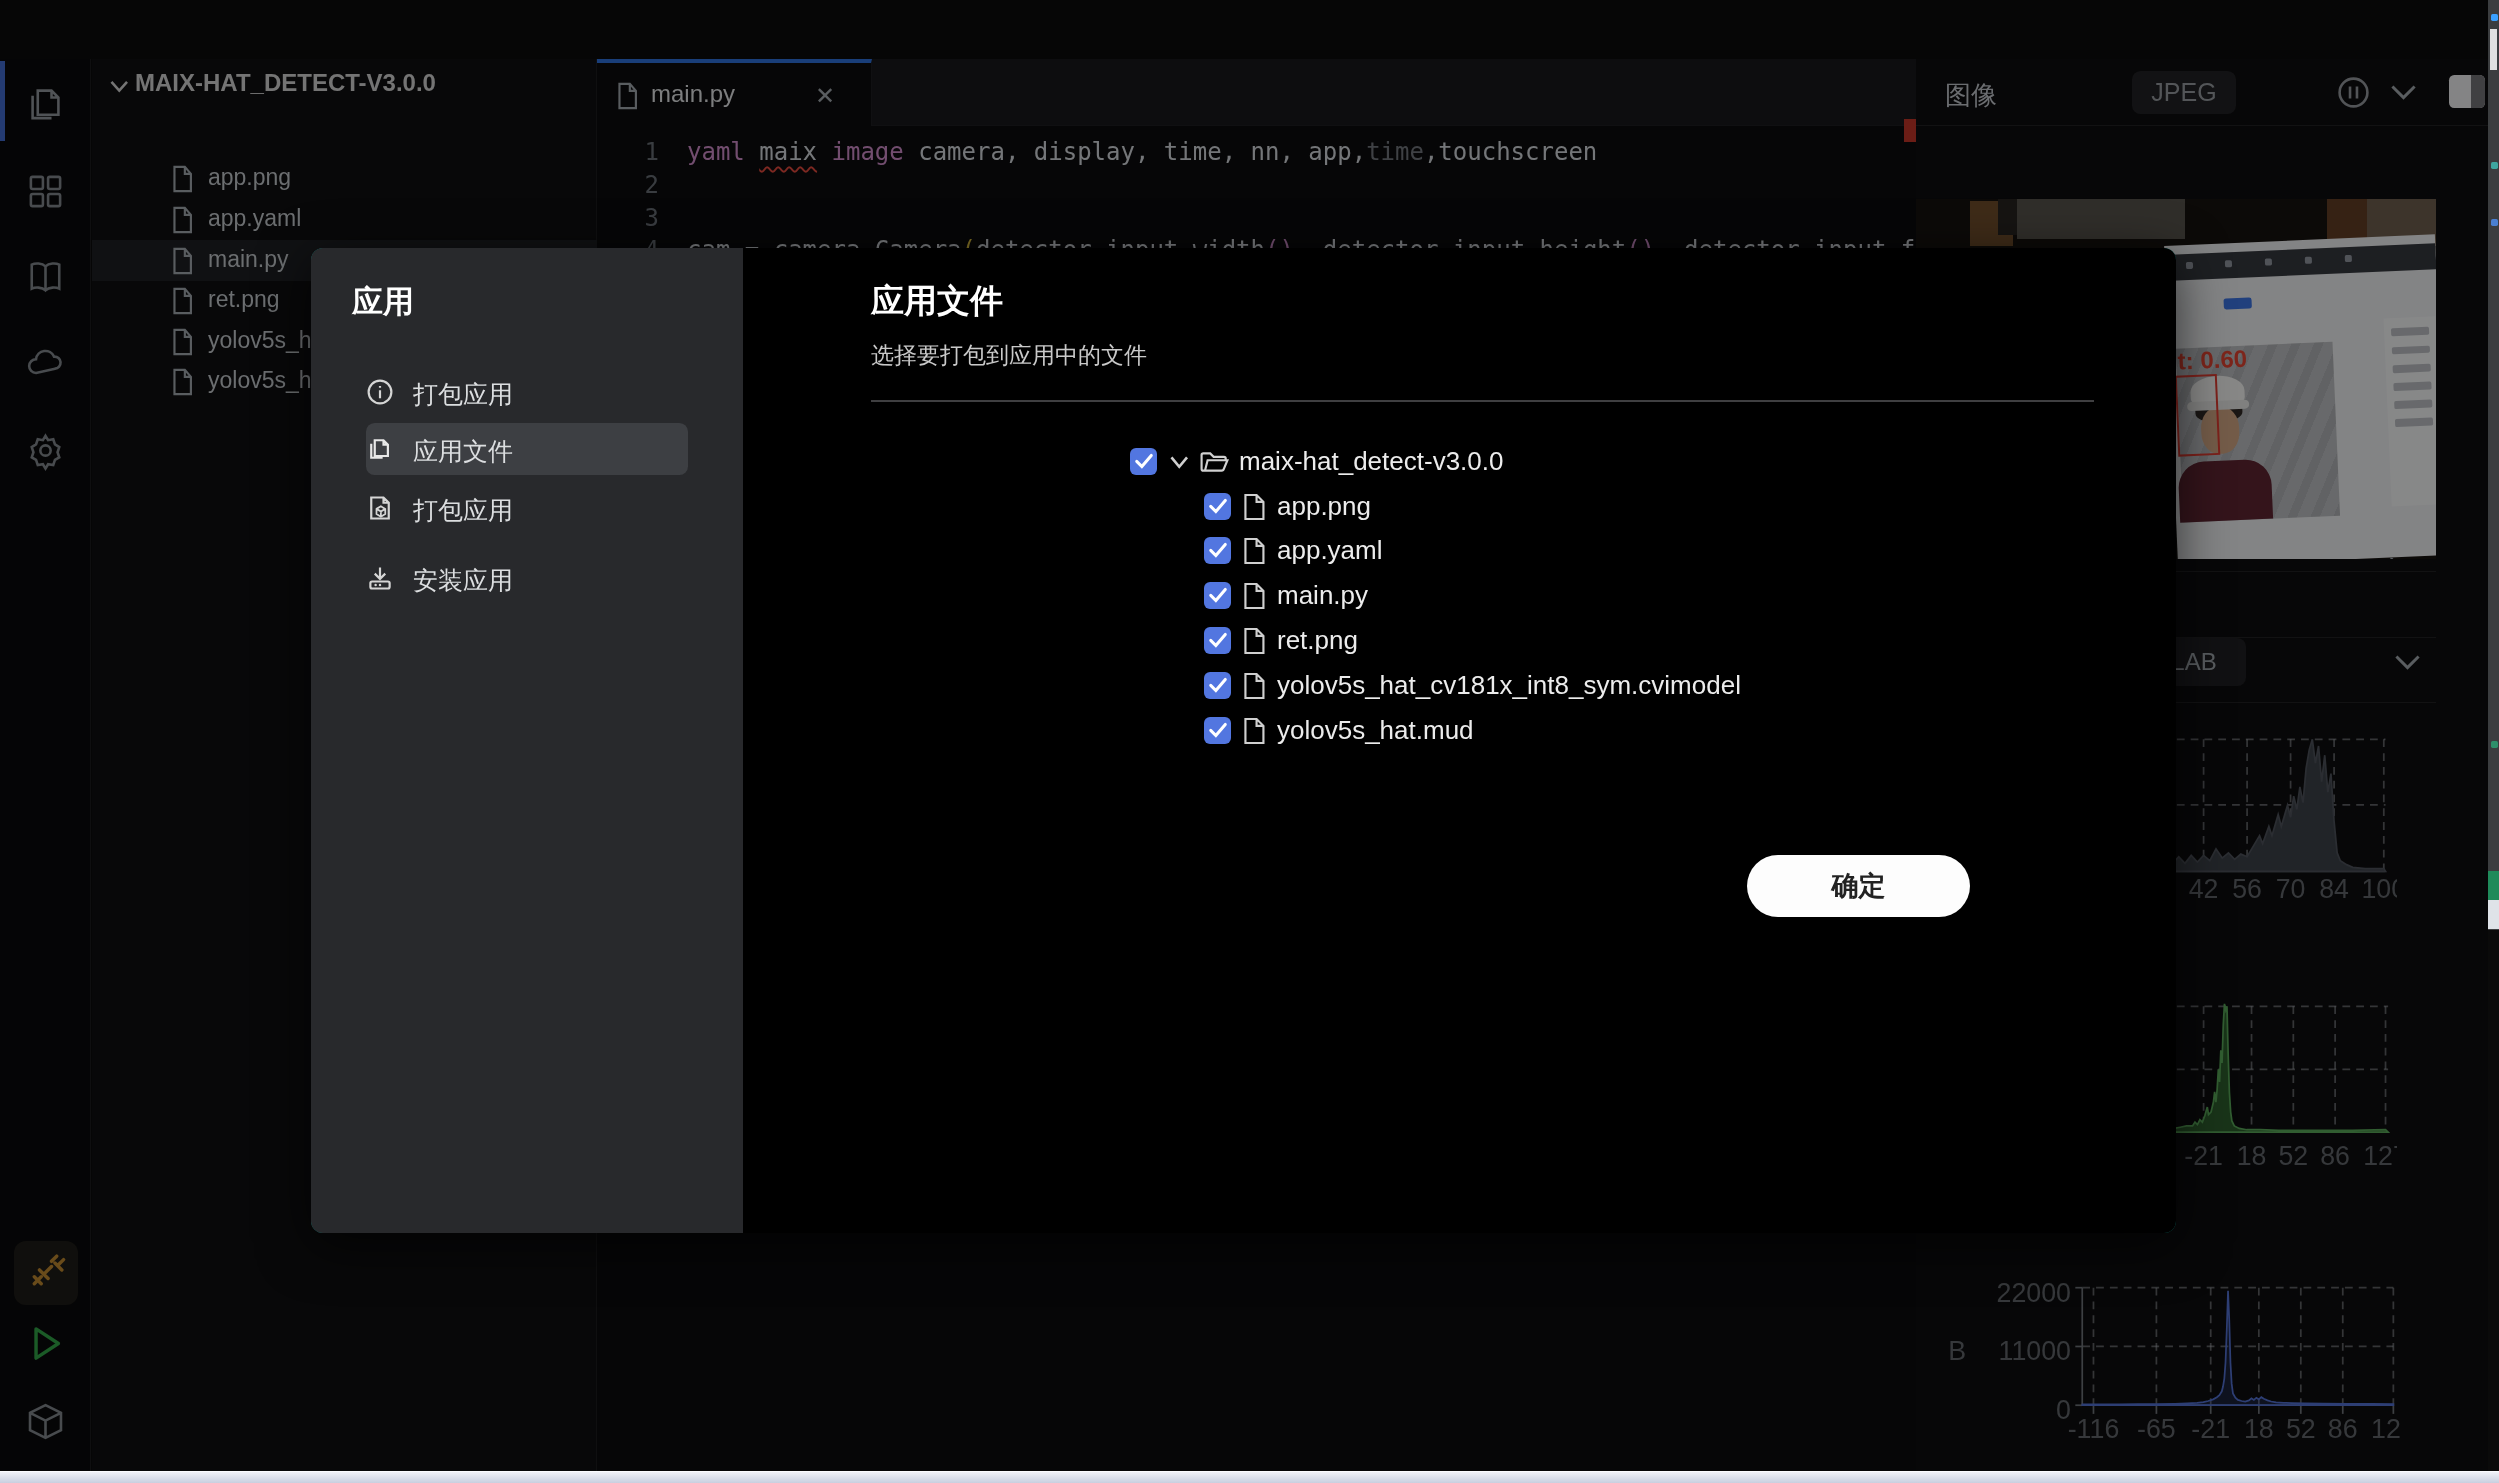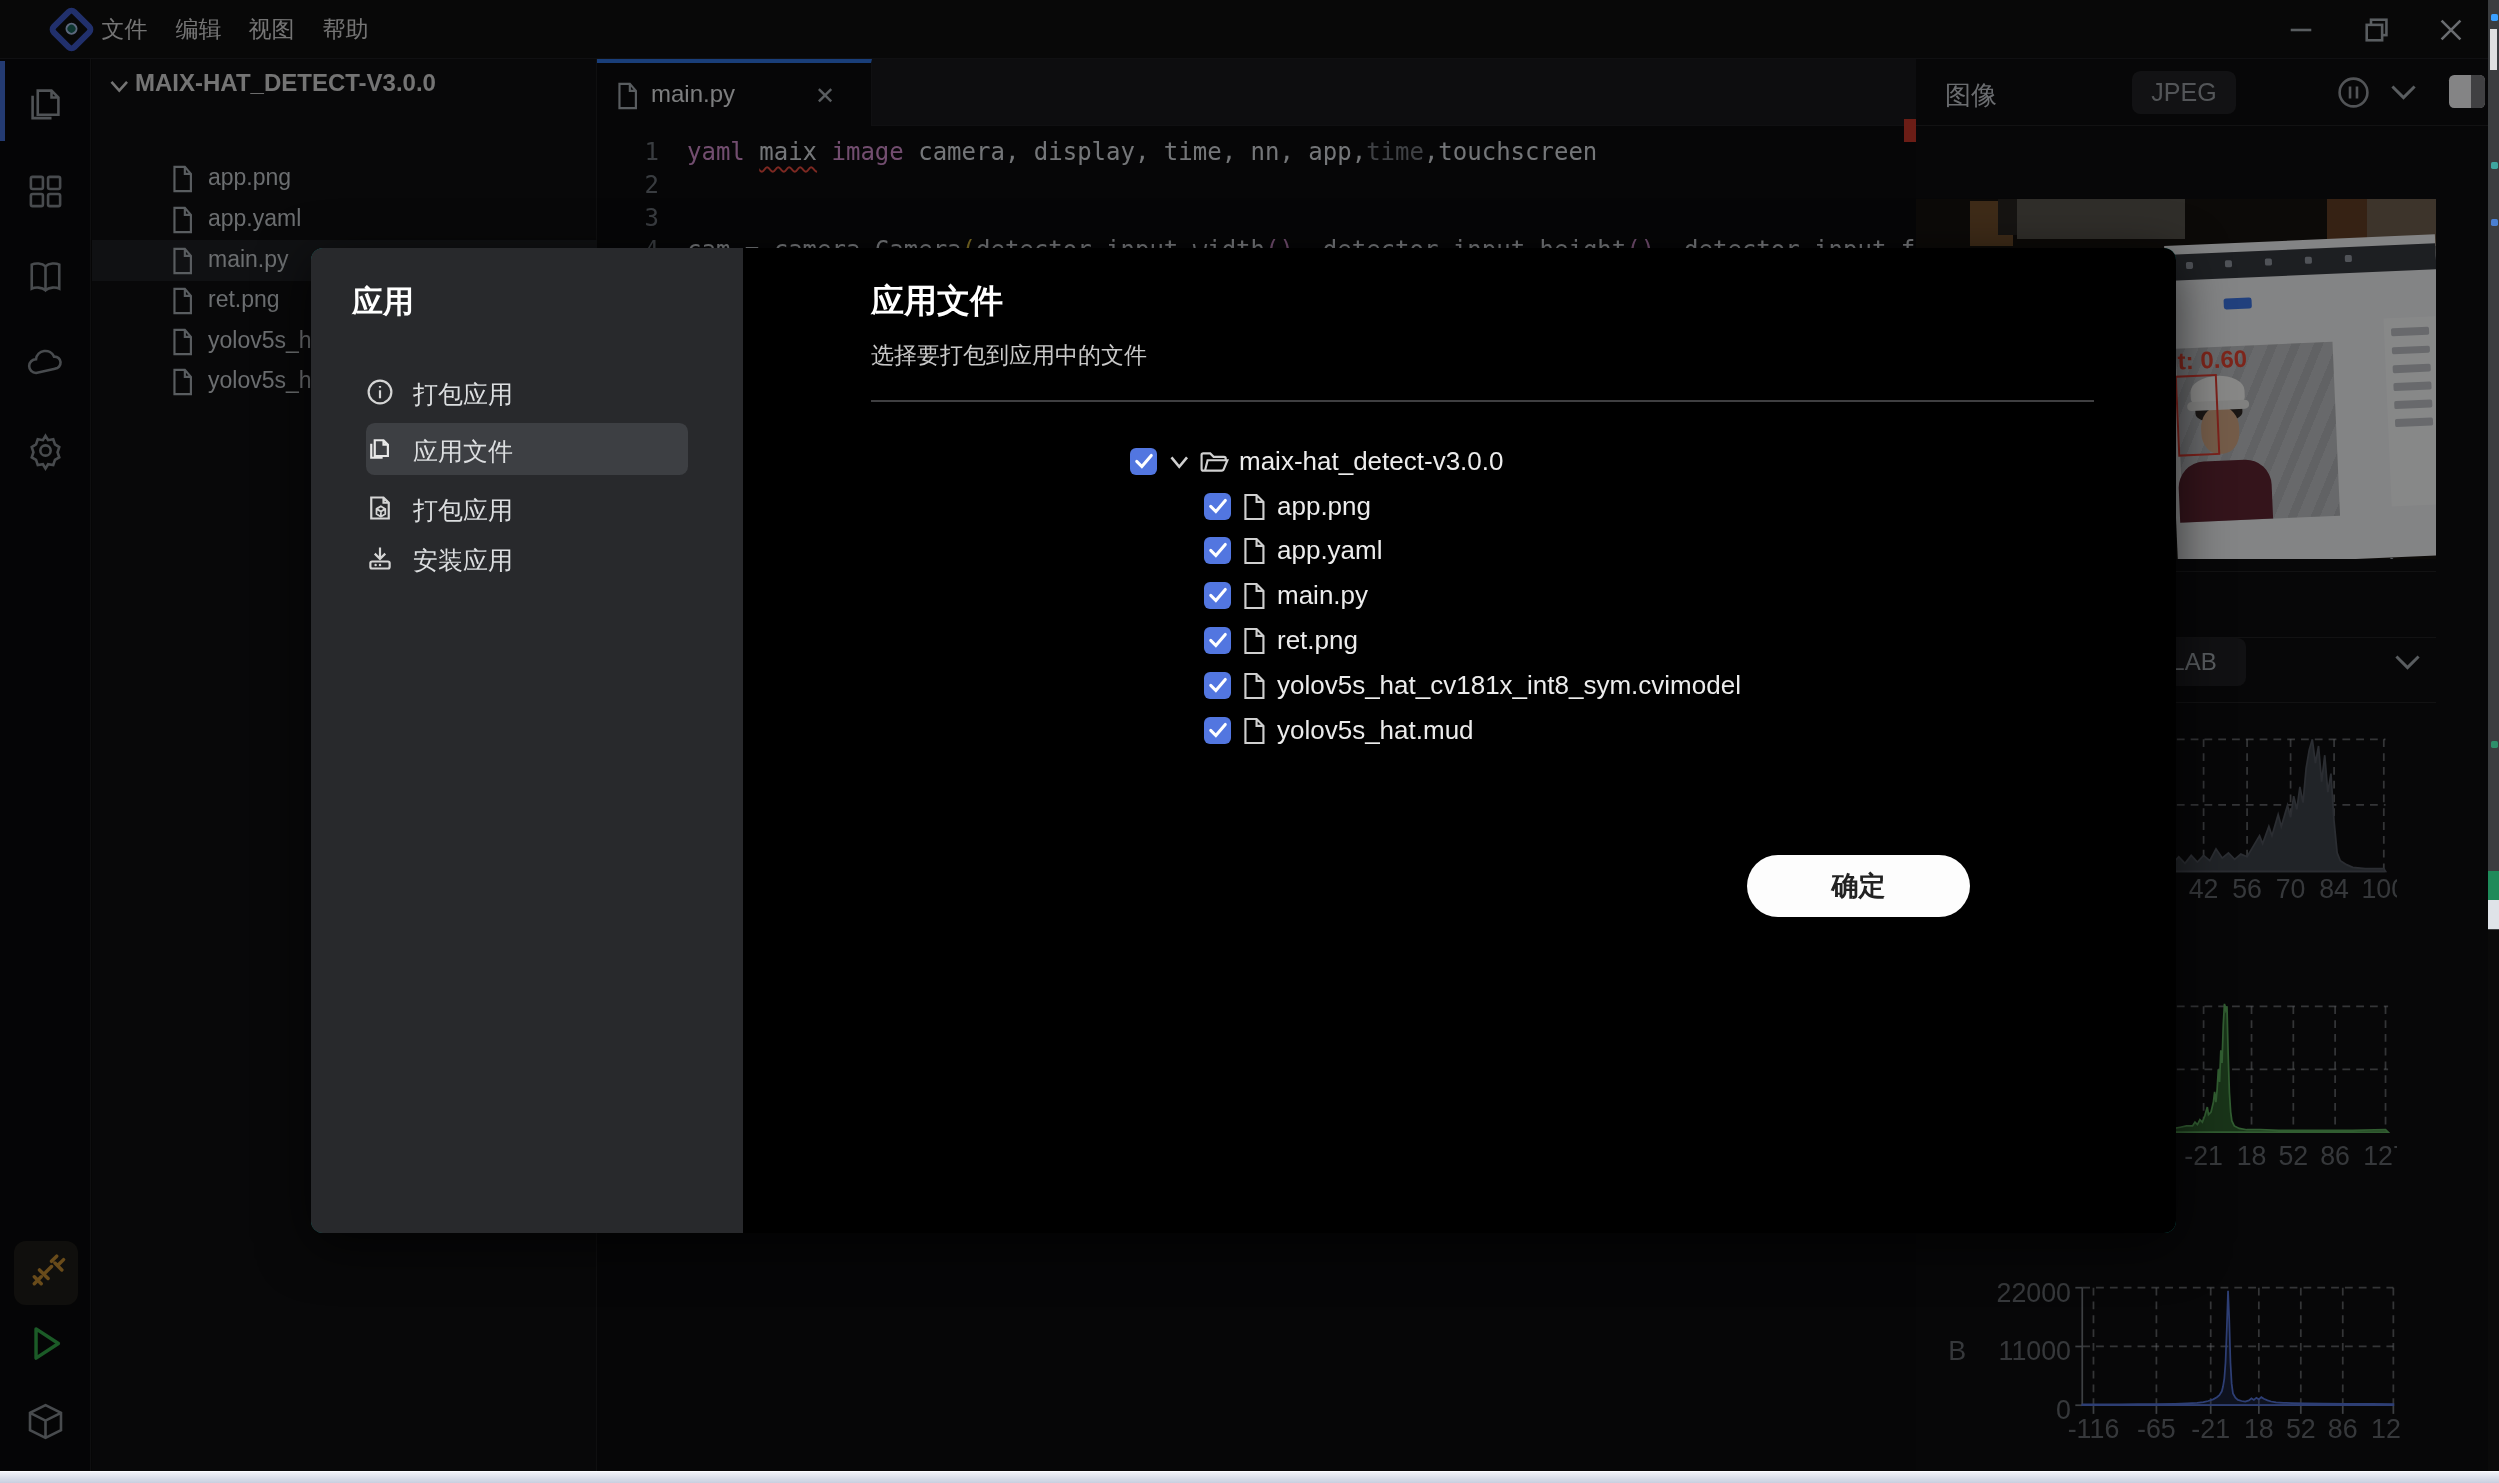--- a/index.html
+++ b/index.html
@@ -118,45 +118,20 @@
   .tr-chev { position:absolute; top:5.2px; }
   .tr-icon { position:absolute; top:0px; }
   .tr-lbl { position:absolute; top:-1.7px; }
   .ok-btn { position:absolute; left:1004px; top:607px; width:223px; height:62px; background:#fdfdfd; border:none; border-radius:31px; color:#222; font-size:27px; font-weight:bold; font-family:inherit; cursor:pointer; }
 </style>
 </head>
 <body>
 
 <div id="app">
 
-  <div class="titlebar">
-    <div class="logo">
-        <div class="logo-inner"></div>
-      </div>
-    <div class="menu-item" style="left:86px">文件</div>
-    <div class="menu-item" style="left:160px">编辑</div>
-    <div class="menu-item" style="left:233px">视图</div>
-    <div class="menu-item" style="left:307px">帮助</div>
-    <div class="winbtn" style="left:2266px">
-      <svg width="24" height="24" viewBox="0 0 28 28">
-          <line x1="2" y1="14" x2="26" y2="14" stroke="#9aa0a6" stroke-width="3"></line>
-        </svg>
-    </div>
-    <div class="winbtn" style="left:2342px">
-      <svg width="24" height="24" viewBox="0 0 28 28">
-          <rect x="7" y="2" width="18" height="18" fill="none" stroke="#9aa0a6" stroke-width="3"></rect>
-          <rect x="2" y="8" width="18" height="18" fill="#0e0e0f" stroke="#9aa0a6" stroke-width="3"></rect>
-        </svg>
-    </div>
-    <div class="winbtn" style="left:2416px">
-      <svg width="24" height="24" viewBox="0 0 28 28">
-          <path d="M3 3 L25 25 M25 3 L3 25" stroke="#b6bbc1" stroke-width="3"></path>
-        </svg>
-    </div>
-  </div>
 
   <div class="activitybar">
     <div class="act-indicator"></div>
     <div class="act-icon" style="top:22.5px">
       <svg viewBox="0 0 50 50">
           <path d="M16 10 h16 l8 8 v20 h-24 z M32 10 v8 h8" fill="none" stroke="#8a8f94" stroke-width="3"></path>
           <path d="M10 16 v26 h22" fill="none" stroke="#8a8f94" stroke-width="3"></path>
         </svg>
     </div>
     <div class="act-icon" style="top:111px">
@@ -429,21 +404,21 @@
           </svg>
         <span class="lbl">应用文件</span>
       </div>
       <div class="side-item" style="top:234px">
         <svg class="sicon" viewBox="0 0 32 32">
             <path d="M6 4 h14 l6 6 v18 h-20 z M20 4 v6 h6" fill="none" stroke="#d5d5d5" stroke-width="2.5"></path>
             <path d="M12 17 l5-3 l5 3 v6 l-5 3 l-5-3 z M12 17 l5 3 l5-3 M17 20 v6" fill="none" stroke="#d5d5d5" stroke-width="2"></path>
           </svg>
         <span class="lbl">打包应用</span>
       </div>
-      <div class="side-item" style="top:284px">
+      <div class="side-item" style="top:304px">
         <svg class="sicon" viewBox="0 0 32 32">
             <path d="M16 4 v12 M10 11 l6 6 l6-6" fill="none" stroke="#d5d5d5" stroke-width="2.5"></path>
             <rect x="5" y="20" width="22" height="8" rx="2" fill="none" stroke="#d5d5d5" stroke-width="2.5"></rect>
             <circle cx="11" cy="24" r="1.4" fill="#d5d5d5"></circle>
             <circle cx="16" cy="24" r="1.4" fill="#d5d5d5"></circle>
           </svg>
         <span class="lbl">安装应用</span>
       </div>
     </div>
 

